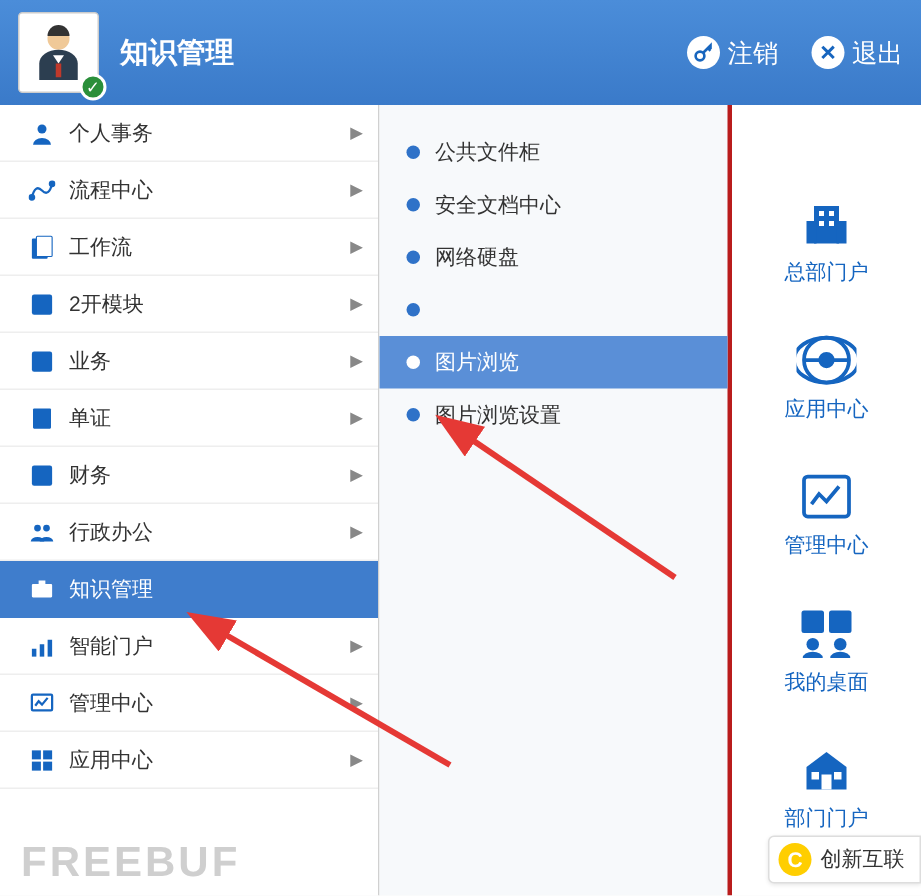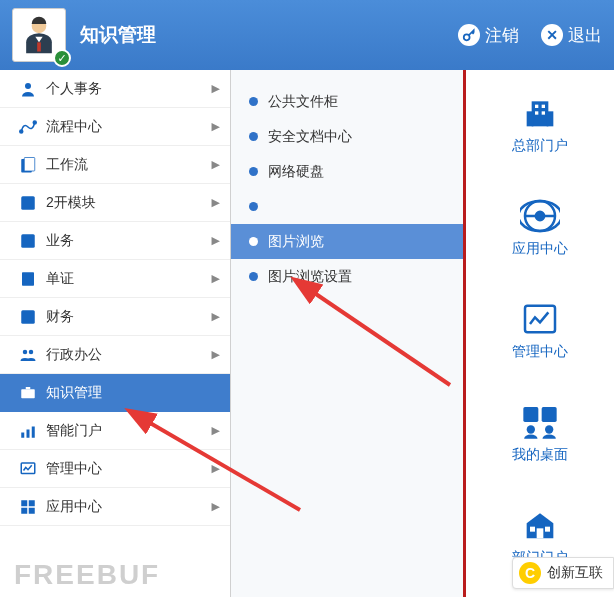--- a/index.html
+++ b/index.html
@@ -40,21 +40,21 @@
     width: 22px; height: 22px;
     background: #fff; color: #1765be;
     border-radius: 50%;
     display: flex; align-items: center; justify-content: center;
     font-weight: bold; font-size: 14px;
   }
 
   .main { display: flex; height: 527px; background: #fff; }
   
   .left-panel {
-    width: 231px;
+    width: 253px;
     background: #fff;
     border-right: 1px solid #d0d0d0;
     overflow: hidden;
     position: relative;
   }
   .left-item {
     height: 38px;
     display: flex;
     align-items: center;
     padding: 0 10px 0 18px;
@@ -112,21 +112,22 @@
   }
   .sub-item.active .bullet { background: #fff; }
   
   .right-panel {
     flex: 1;
     background: #fff;
     padding: 14px 0;
     display: flex;
     flex-direction: column;
     align-items: center;
-    gap: 24px;
+    gap: 12px;
+    margin-top: 36px;
   }
   .right-item {
     width: 100%;
     display: flex;
     flex-direction: column;
     align-items: center;
     gap: 3px;
     cursor: pointer;
     color: #1565c0;
     font-size: 14px;

